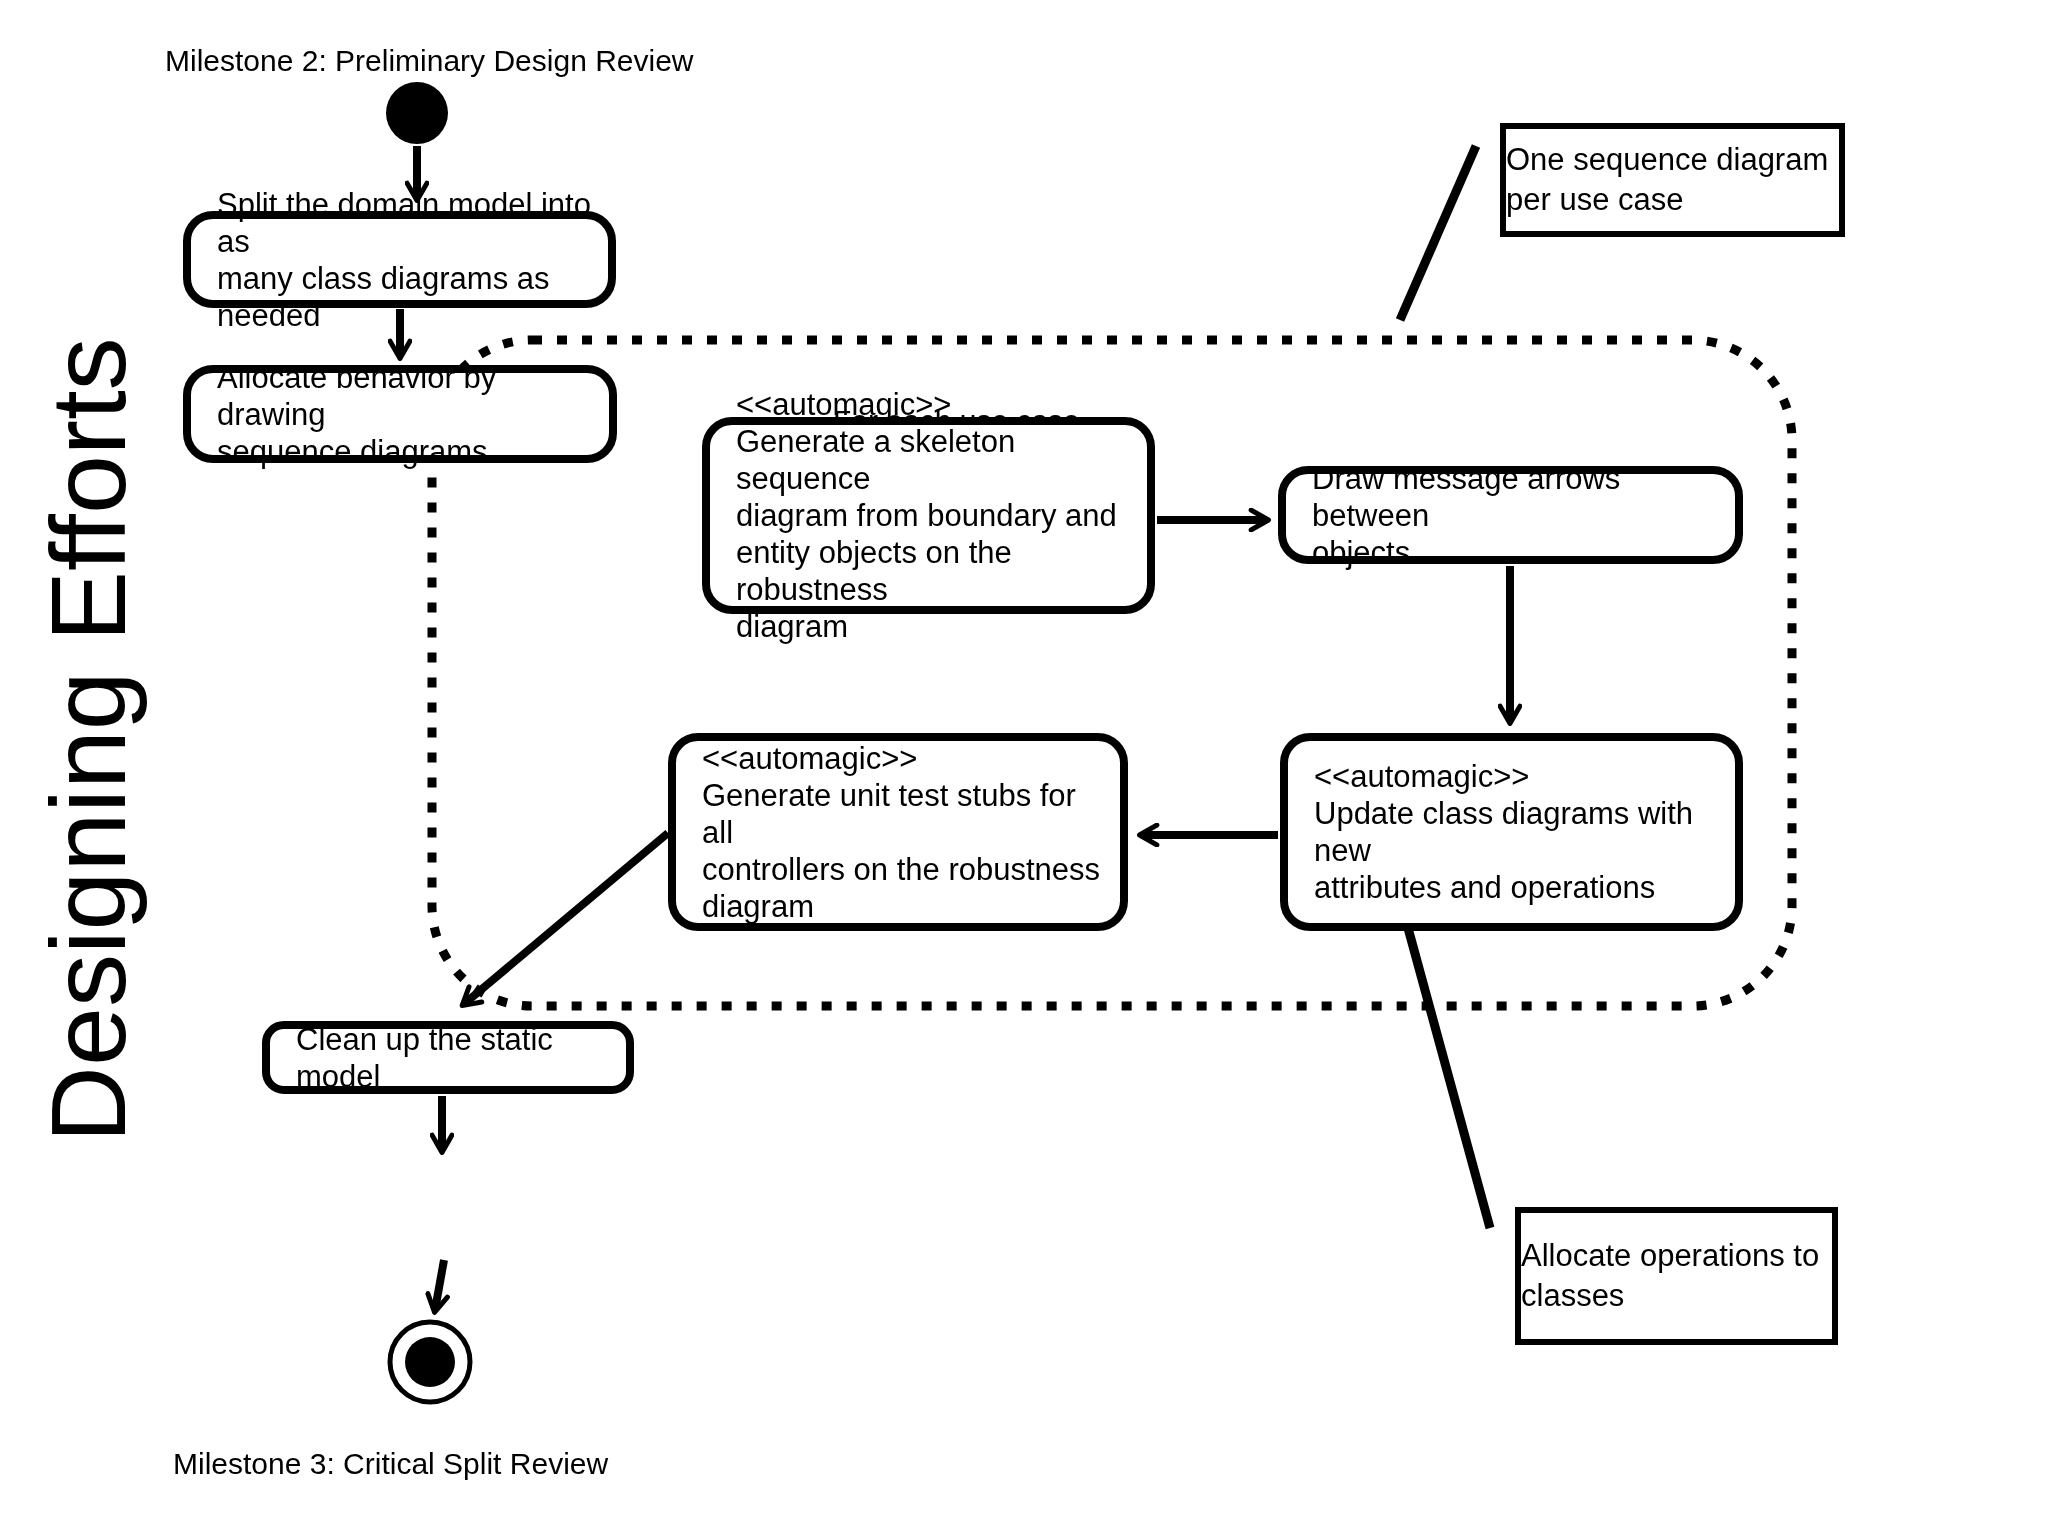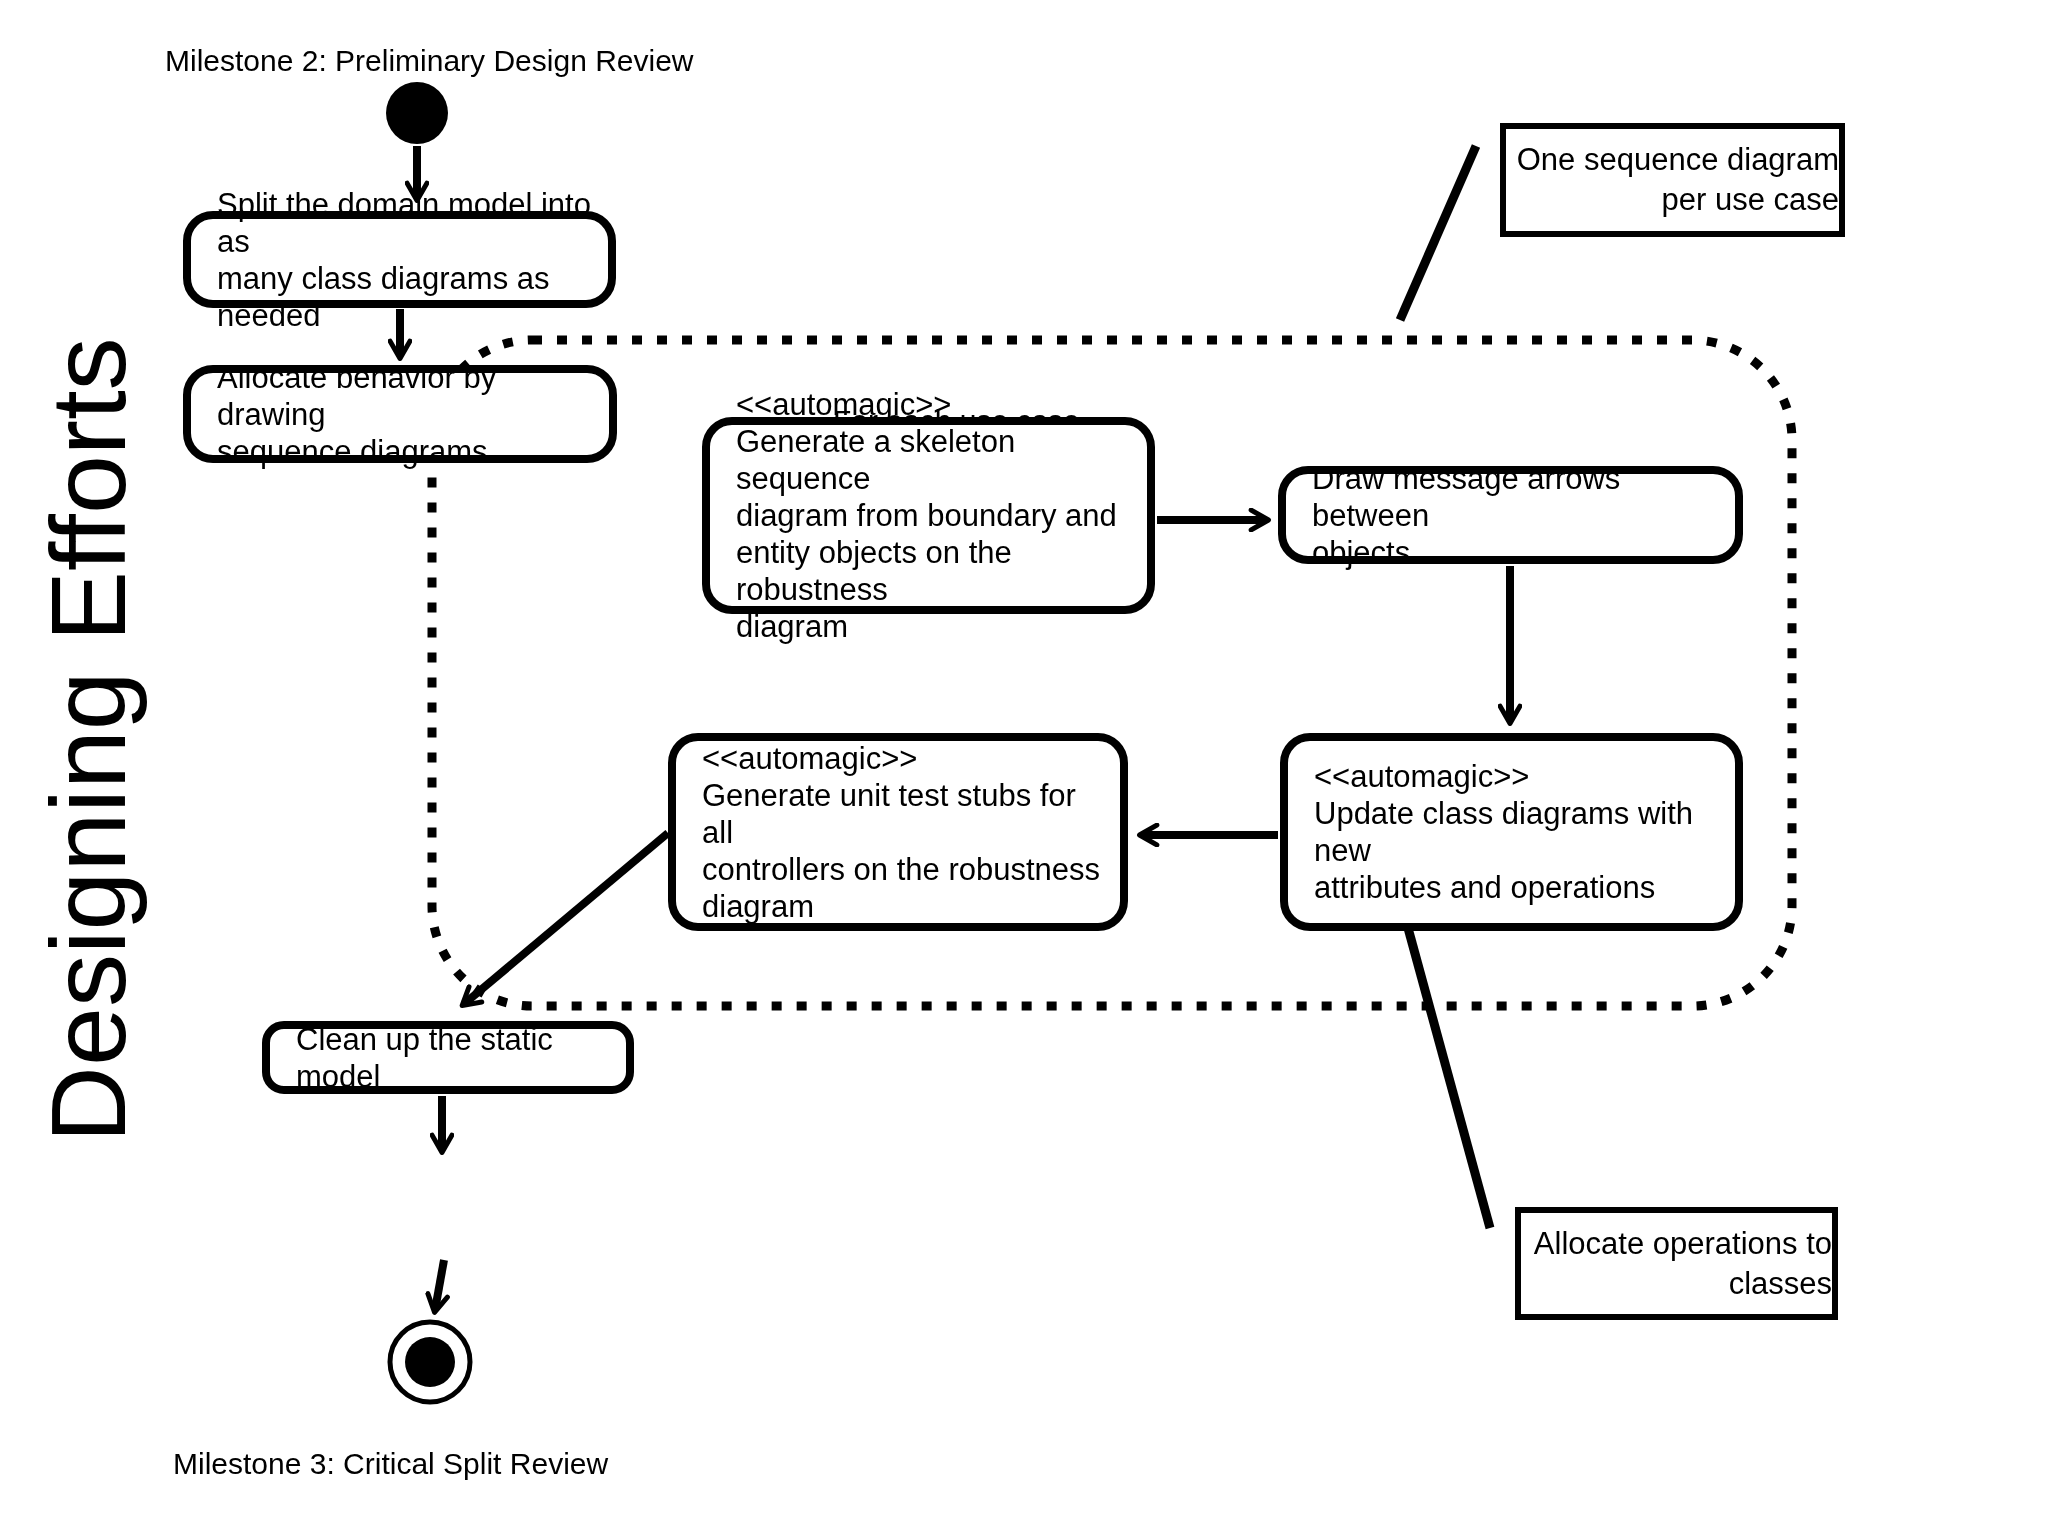--- a/index.html
+++ b/index.html
@@ -5,35 +5,35 @@
   html,body{margin:0;padding:0;background:#fff;}
   #canvas{position:relative;width:2048px;height:1536px;background:#fff;overflow:hidden;
           font-family:"Liberation Sans",sans-serif;color:#000;}
   #wires{position:absolute;left:0;top:0;z-index:1;}
   .node{position:absolute;z-index:2;background:#fff;border:8px solid #000000;border-radius:30px;
         box-sizing:border-box;display:flex;flex-direction:column;justify-content:center;
         font-weight:normal;font-size:31px;line-height:37px;padding-left:26px;padding-right:8px;
         white-space:pre-line;}
   .callout{position:absolute;z-index:2;background:#fff;border:6px solid #000;
         box-sizing:border-box;display:flex;flex-direction:column;justify-content:center;
-        font-size:31px;line-height:40px;text-align:right;white-space:pre-line;}
+        font-size:31px;line-height:40px;text-align:left;white-space:pre-line;}
   .lbl{position:absolute;z-index:2;font-size:30px;white-space:nowrap;}
   .vtitle{position:absolute;z-index:2;left:88px;top:740px;font-size:106px;
         transform:translate(-50%,-50%) rotate(-90deg);white-space:nowrap;}
   
   #n-split   {left:183px; top:211px; width:433px; height:97px;}
   #n-allocate{left:183px; top:365px; width:434px; height:98px;}
   #n-skeleton{left:702px; top:417px; width:453px; height:197px;}
   #n-draw    {left:1278px;top:466px; width:465px; height:98px;}
   #n-update  {left:1280px;top:733px; width:463px; height:198px;}
   #n-unit    {left:668px; top:733px; width:460px; height:198px;}
   #n-clean   {left:262px; top:1021px;width:372px; height:73px;border-radius:22px;}
   #n-review  {left:216px; top:1161px;width:460px; height:97px;}
   #c-seq     {left:1500px;top:123px; width:345px; height:114px;}
-  #c-ops     {left:1515px;top:1207px;width:323px; height:113px;}
+  #c-ops     {left:1515px;top:1207px;width:323px; height:138px;}
   #l-m2      {left:165px; top:44px;}
   #l-m3      {left:173px; top:1447px;}
   #l-foreach {left:833px; top:356px;margin-top:48px;}
 </style>
 </head>
 <body>
 
 <div id="canvas">
 
   <svg id="wires" width="2048" height="1536" viewBox="0 0 2048 1536">

